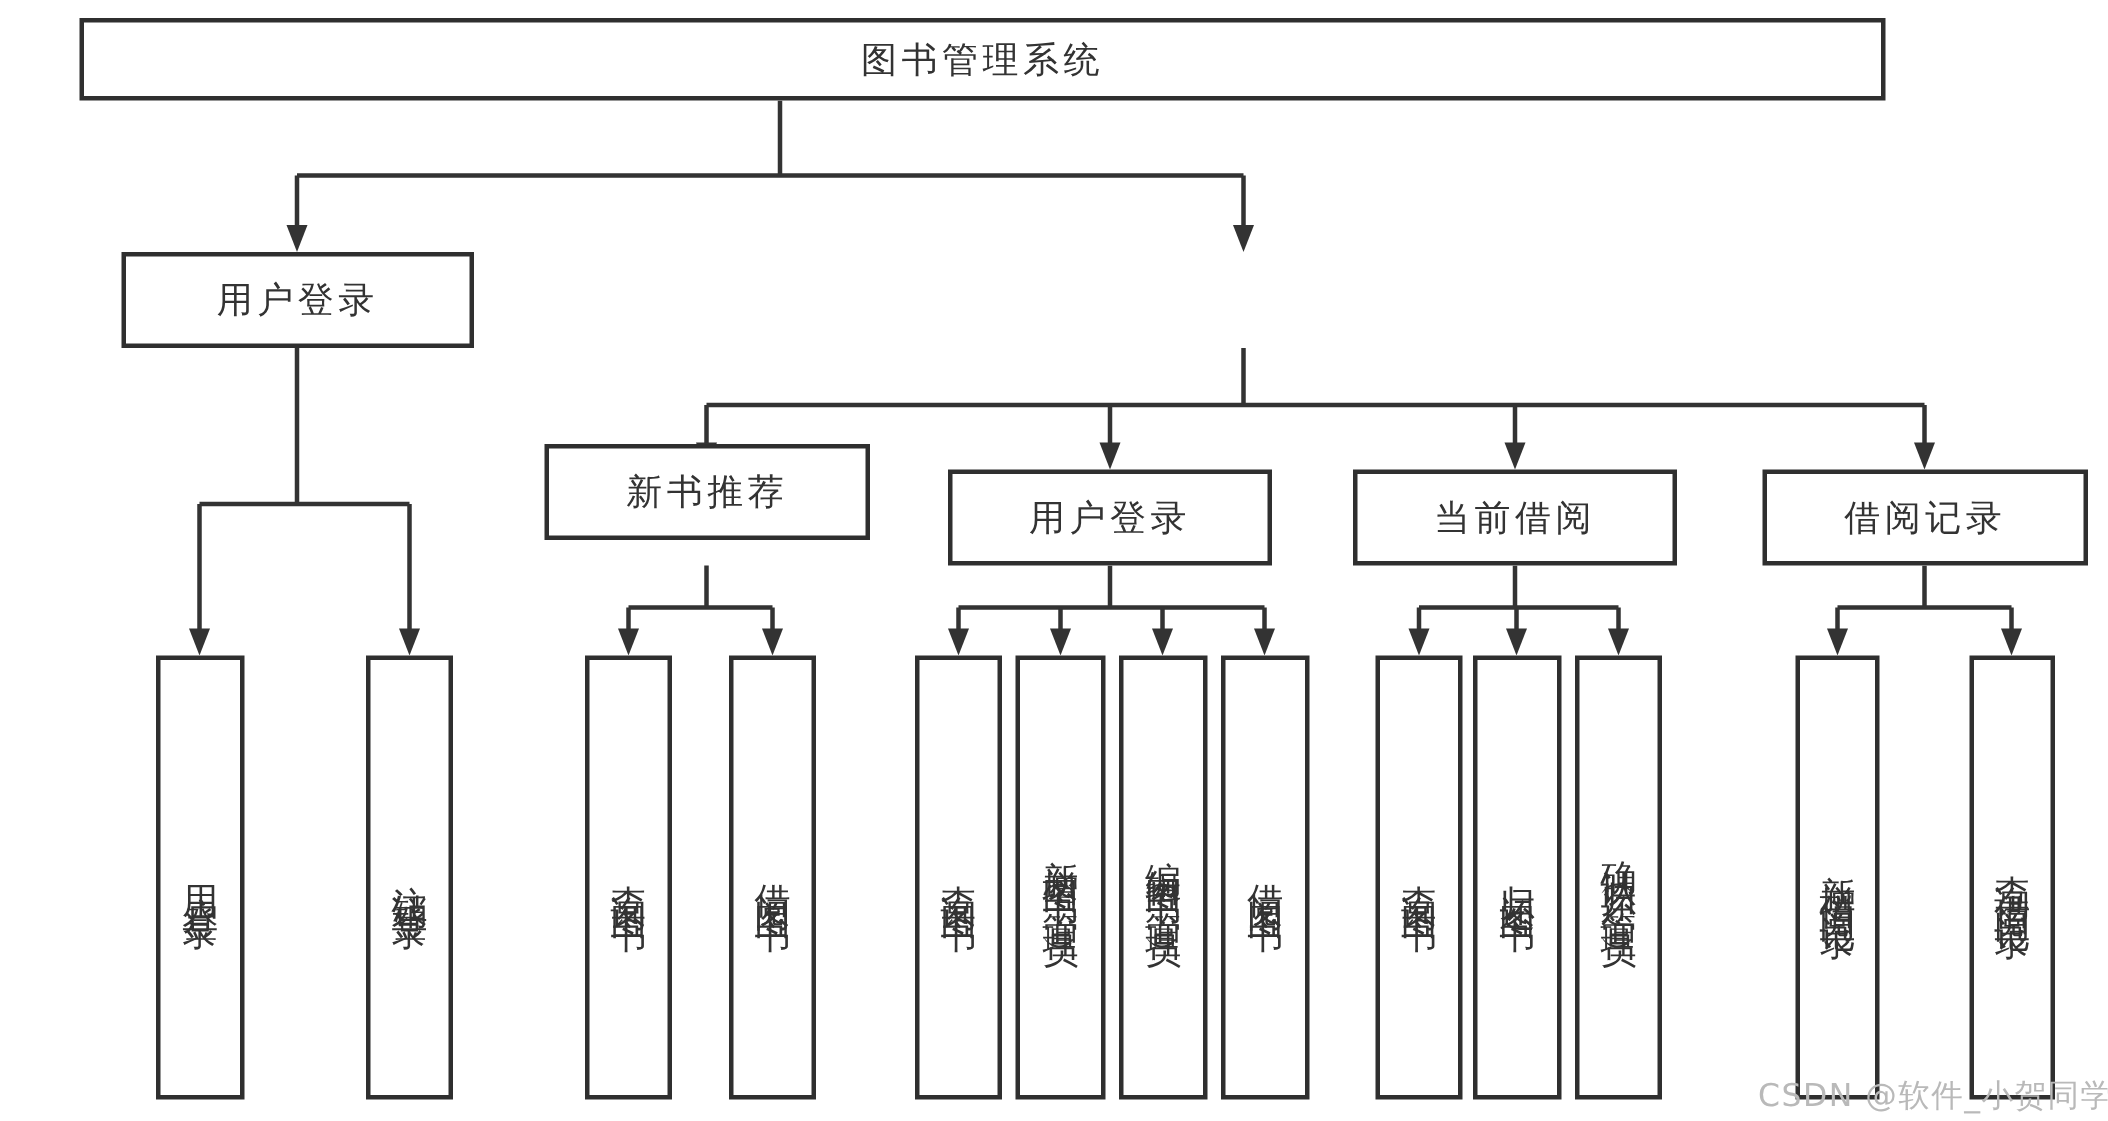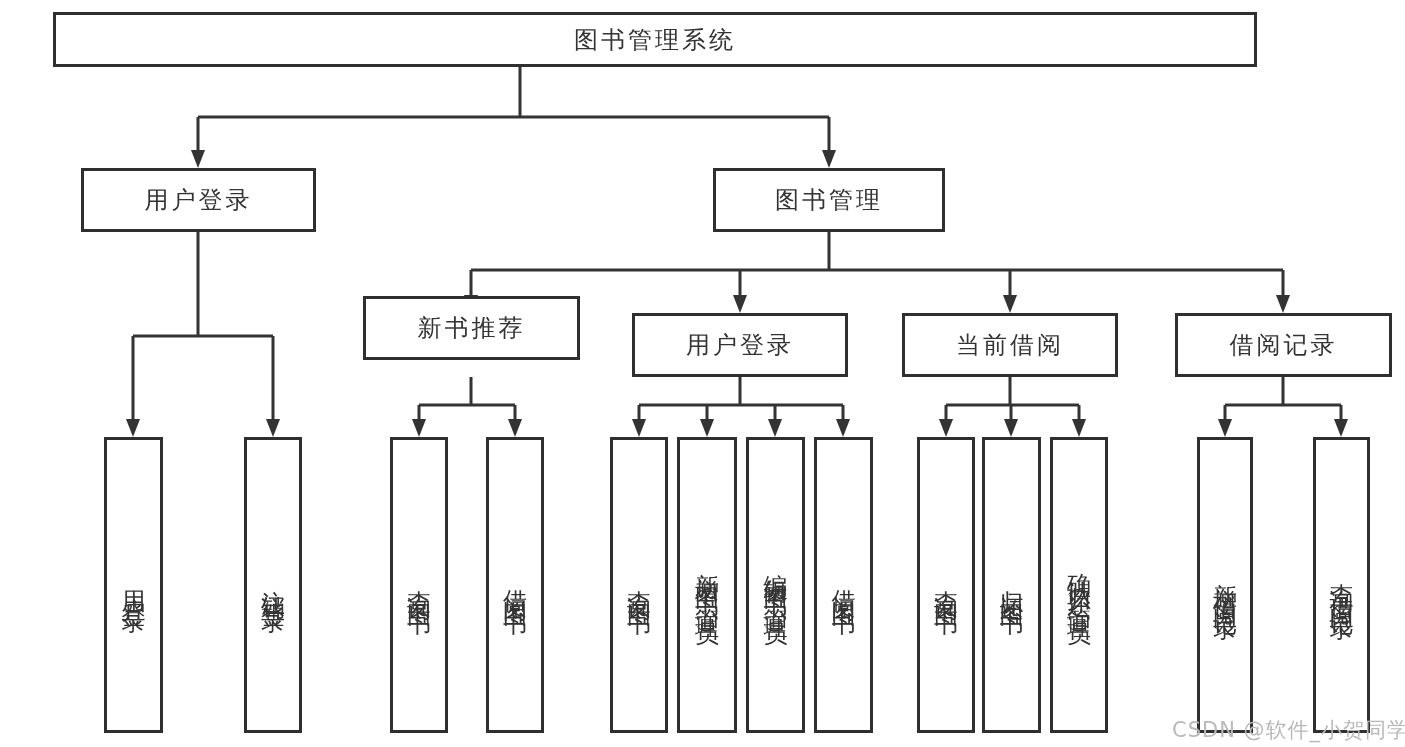--- a/index.html
+++ b/index.html
@@ -130,21 +130,20 @@
     <g>
       <path class="wire" d="M1283 377 V405 M1225 405 H1341 M1225 405 V420 M1341 405 V420"></path>
       <polygon class="head" points="1218,419 1232,419 1225,437"></polygon>
       <polygon class="head" points="1334,419 1348,419 1341,437"></polygon>
     </g>
   </svg>
 
   <div class="hbox n-root">图书管理系统</div>
 
   <div class="hbox n-b0">用户登录</div>
-  <div class="hbox n-b1">图书管理</div>
 
   <div class="hbox n-m0">新书推荐</div>
   <div class="hbox n-m1">用户登录</div>
   <div class="hbox n-m2">当前借阅</div>
   <div class="hbox n-m3">借阅记录</div>
 
   <div class="vbox n-l0">用户登录</div>
   <div class="vbox n-l1">注销登录</div>
   <div class="vbox n-l2">查询图书</div>
   <div class="vbox n-l3">借阅图书</div>

